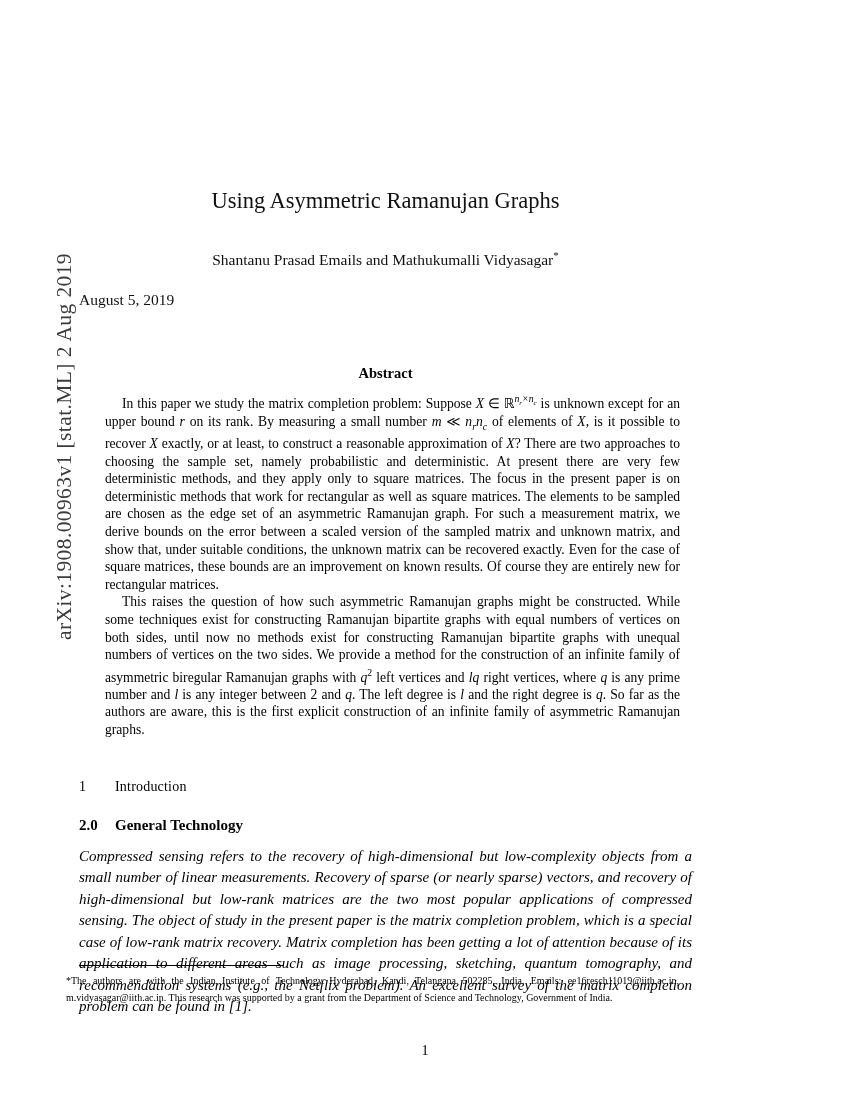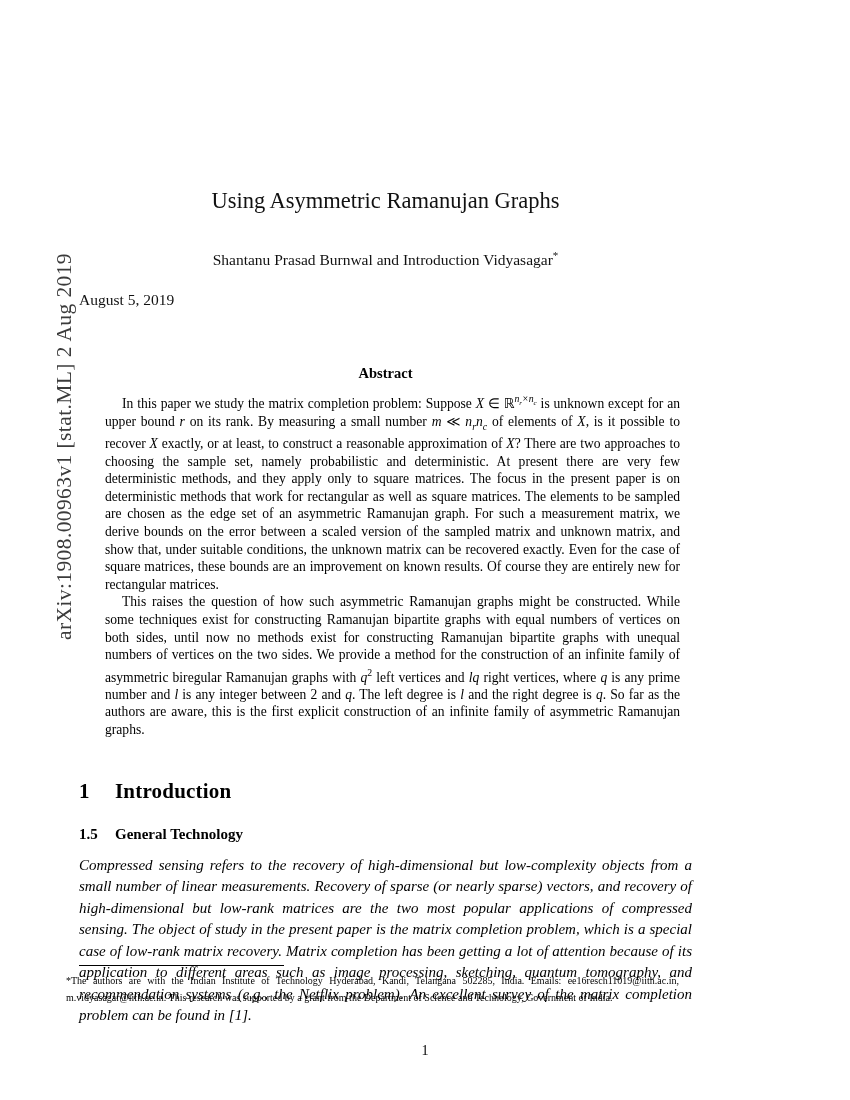--- a/index.html
+++ b/index.html
@@ -82,22 +82,22 @@
     line-height: 17.6px;
     text-align: justify;
     text-justify: inter-word;
   }
   .abstract-body p { margin: 0; }
   .abstract-body p + p { text-indent: 17px; }
   .abstract-body p:first-child { text-indent: 17px; }
 
   h1.section {
     margin: 40px 0 0 0;
-    font-size: 21px;
-    font-weight: bold;
+    font-size: 14px;
+    font-weight: normal;
     letter-spacing: 0.2px;
   }
   h1.section .num { display: inline-block; width: 36px; }
 
   h2.subsection {
     margin: 22px 0 0 0;
     font-size: 15px;
     font-weight: bold;
   }
   h2.subsection .num { display: inline-block; width: 36px; }
@@ -149,38 +149,38 @@
 
   <div class="arxiv-stamp">arXiv:1908.00963v1  [stat.ML]  2 Aug 2019</div>
 
   <div class="content">
 
     <div class="title">
       <span class="line2">Using Asymmetric Ramanujan Graphs</span>
     </div>
 
     <div class="authors">
-      <span>Shantanu Prasad Burnwal and Introduction Vidyasagar</span><sup>*</sup>
+      <span>Shantanu Prasad Emails and Mathukumalli Vidyasagar</span><sup>*</sup>
     </div>
 
     <div class="date">August 5, 2019</div>
 
     <div class="abstract-head">Abstract</div>
 
     <div class="abstract-body">
       <p>In this paper we study the matrix completion problem: Suppose <i class="math">X</i> ∈ ℝ<span class="sup"><i class="math">n<span class="sub">r</span>×n<span class="sub">c</span></i></span> is unknown except for an upper bound <i class="math">r</i> on its rank. By measuring a small number <i class="math">m</i> ≪ <i class="math">n<span class="sub">r</span>n<span class="sub">c</span></i> of elements of <i class="math">X</i>, is it possible to recover <i class="math">X</i> exactly, or at least, to construct a reasonable approximation of <i class="math">X</i>? There are two approaches to choosing the sample set, namely probabilistic and deterministic. At present there are very few deterministic methods, and they apply only to square matrices. The focus in the present paper is on deterministic methods that work for rectangular as well as square matrices. The elements to be sampled are chosen as the edge set of an asymmetric Ramanujan graph. For such a measurement matrix, we derive bounds on the error between a scaled version of the sampled matrix and unknown matrix, and show that, under suitable conditions, the unknown matrix can be recovered exactly. Even for the case of square matrices, these bounds are an improvement on known results. Of course they are entirely new for rectangular matrices.</p>
       <p>This raises the question of how such asymmetric Ramanujan graphs might be constructed. While some techniques exist for constructing Ramanujan bipartite graphs with equal numbers of vertices on both sides, until now no methods exist for constructing Ramanujan bipartite graphs with unequal numbers of vertices on the two sides. We provide a method for the construction of an infinite family of asymmetric biregular Ramanujan graphs with <i class="math">q</i><span class="sup">2</span> left vertices and <i class="math">lq</i> right vertices, where <i class="math">q</i> is any prime number and <i class="math">l</i> is any integer between 2 and <i class="math">q</i>. The left degree is <i class="math">l</i> and the right degree is <i class="math">q</i>. So far as the authors are aware, this is the first explicit construction of an infinite family of asymmetric Ramanujan graphs.</p>
     </div>
 
     <h1 class="section">
       <span class="num">1</span><span>Introduction</span>
     </h1>
 
     <h2 class="subsection">
-      <span class="num">1.5</span><span>General Technology</span>
+      <span class="num">2.0</span><span>General Technology</span>
     </h2>
 
     <div class="body-text">
       <p>Compressed sensing refers to the recovery of high-dimensional but low-complexity objects from a small number of linear measurements. Recovery of sparse (or nearly sparse) vectors, and recovery of high-dimensional but low-rank matrices are the two most popular applications of compressed sensing. The object of study in the present paper is the matrix completion problem, which is a special case of low-rank matrix recovery. Matrix completion has been getting a lot of attention because of its application to different areas such as image processing, sketching, quantum tomography, and recommendation systems (e.g., the Netflix problem). An excellent survey of the matrix completion problem can be found in [1].</p>
     </div>
 
   </div>
 
   <div class="footnote-rule"></div>
   <div class="footnote">*The authors are with the Indian Institute of Technology Hyderabad, Kandi, Telangana 502285, India. Emails: ee16resch11019@iith.ac.in, m.vidyasagar@iith.ac.in. This research was supported by a grant from the Department of Science and Technology, Government of India.</div>

